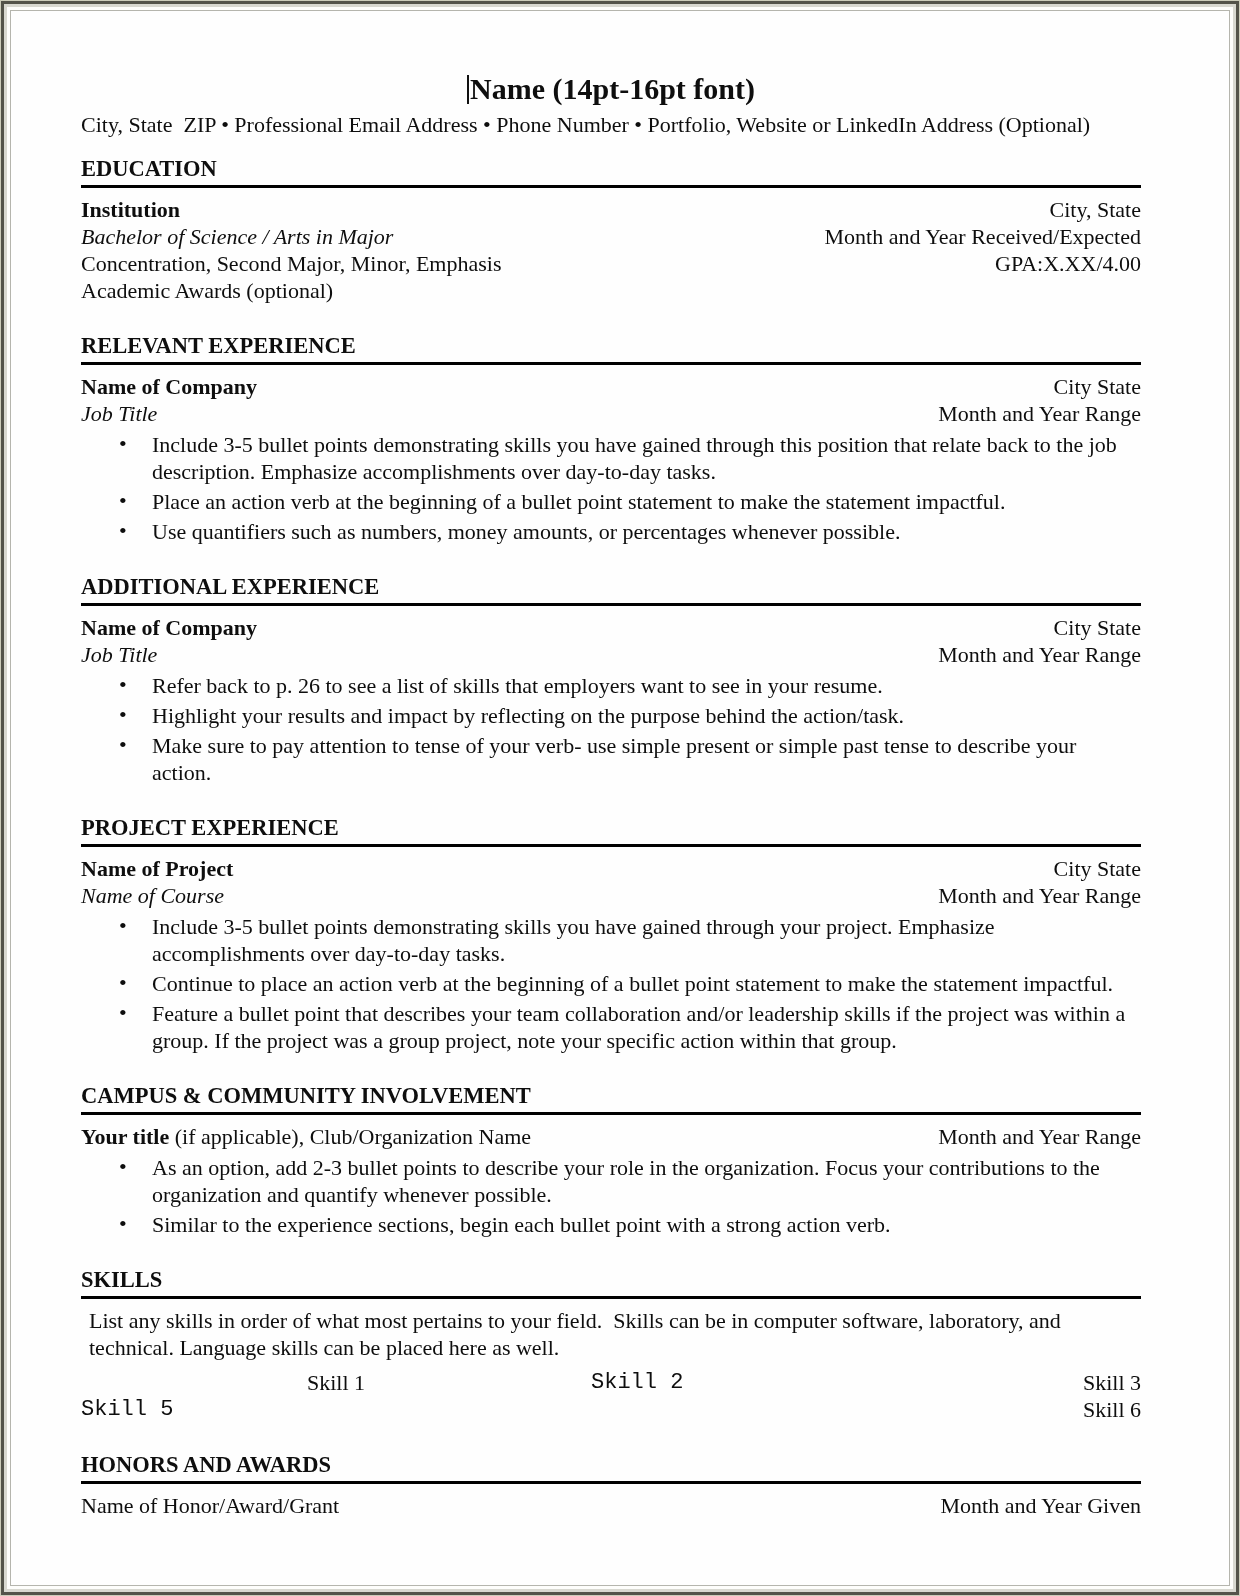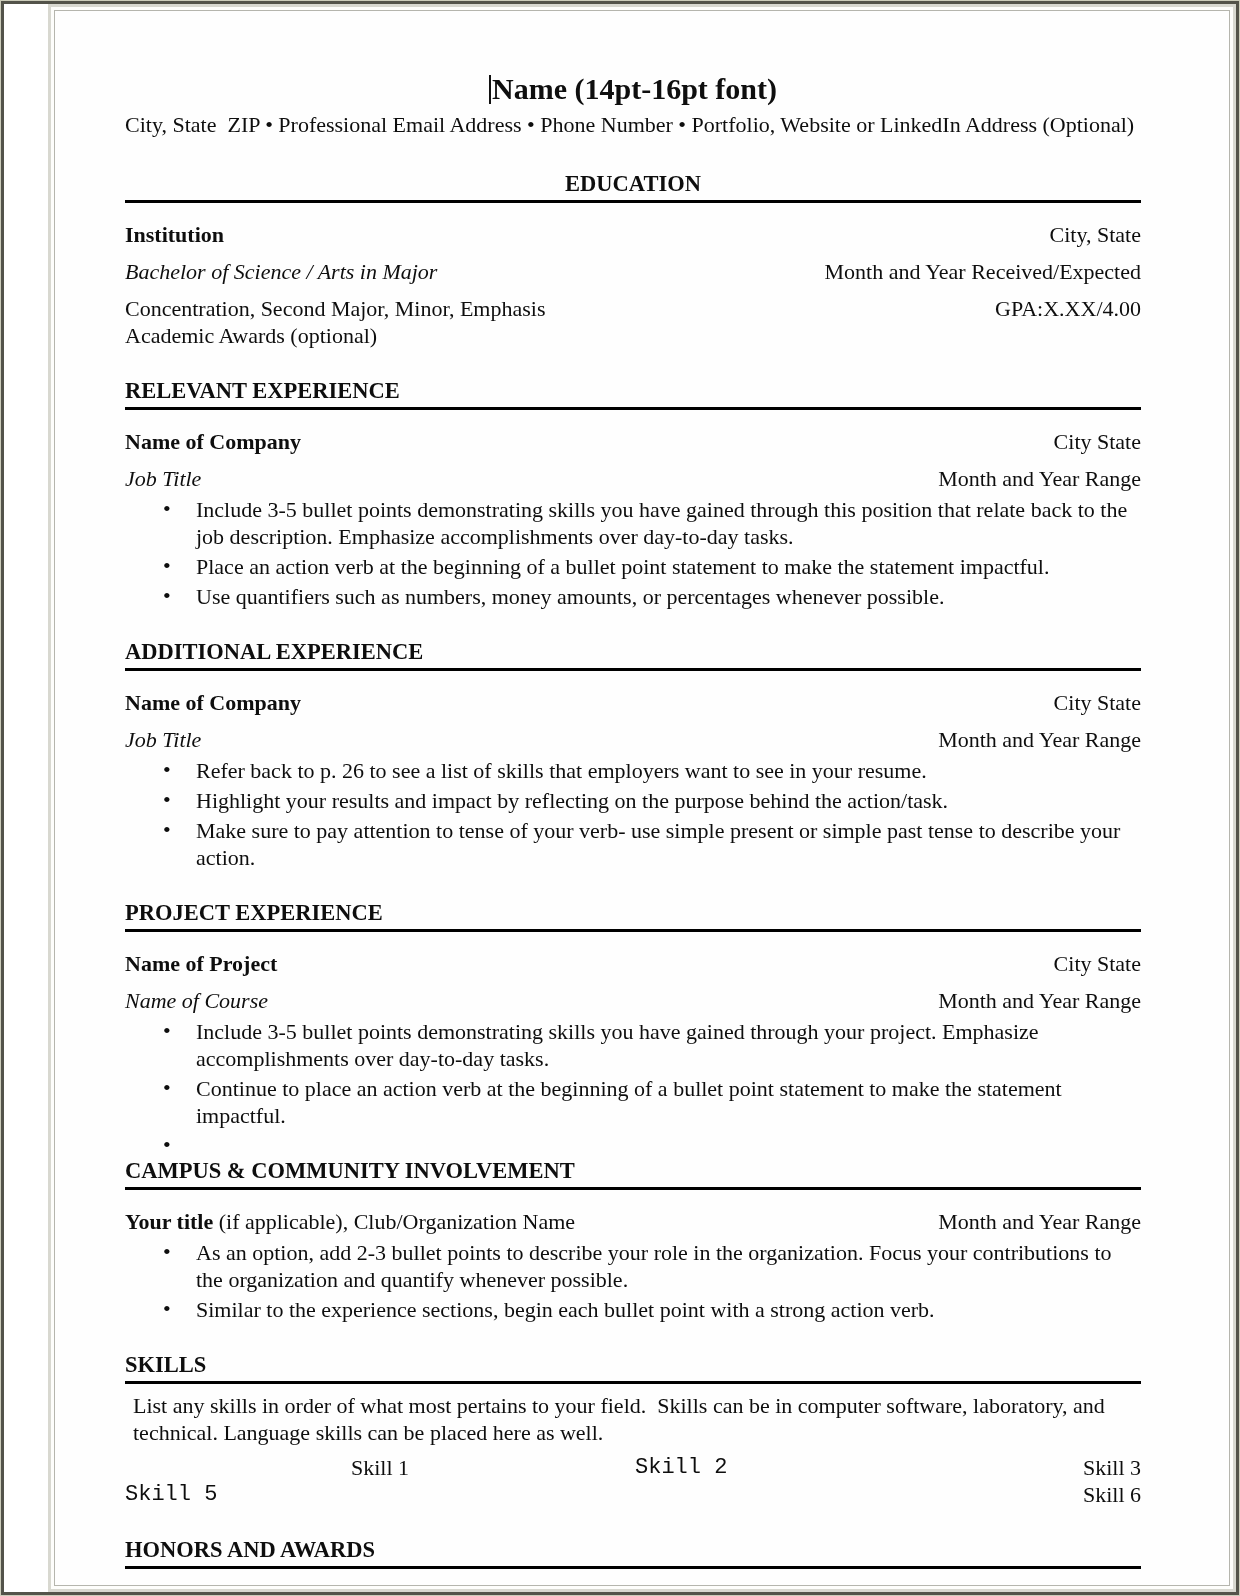--- a/index.html
+++ b/index.html
@@ -8,21 +8,21 @@
     color: #0e0e0e;
     -webkit-font-smoothing: antialiased;
   }
   .page {
     width: 1240px;
     height: 1596px;
     box-sizing: border-box;
     border: 1px solid #ccccba;
     background: #ffffff;
   }
-  .frame2 { height: 100%; box-sizing: border-box; border: 3px solid #53534a; padding-left: 44px; }
+  .frame2 { height: 100%; box-sizing: border-box; border: 3px solid #53534a; }
   .frame3 { height: 100%; box-sizing: border-box; border: 3px solid #d8d8d0; }
   .frame4 { height: 100%; box-sizing: border-box; border: 3px solid #fdfdfb; }
   .frame5 { height: 100%; box-sizing: border-box; border: 1px solid #b5b5ad; background: #fefefe; overflow: hidden; }
   .content {
     box-sizing: border-box;
     padding: 58px 88px 0 70px;
     font-size: 22px;
     line-height: 27px;
   }
   h1.doc-title {
@@ -48,28 +48,28 @@
   }
   section { margin: 0; }
   h2.shead {
     font-size: 22.5px;
     line-height: 27px;
     font-weight: bold;
     margin: 28px 0 8px 0;
     padding-bottom: 3px;
     border-bottom: 3px solid #000;
   }
-  section.first h2.shead { margin-top: 32px; text-align: center; }
+  section.first h2.shead { margin-top: 17px; }
   .row {
     display: flex;
     justify-content: space-between;
     align-items: baseline;
   }
   .row .left  { text-align: left; }
-  .row .right { text-align: right; white-space: nowrap; margin-top: 10px; }
+  .row .right { text-align: right; white-space: nowrap; }
   .b { font-weight: bold; }
   .i { font-style: italic; }
   ul.bullets {
     list-style: none;
     margin: 4px 0 0 0;
     padding: 0;
   }
   ul.bullets li {
     position: relative;
     padding-left: 71px;
@@ -161,21 +161,21 @@
                 <span class="left b">Name of Project</span>
                 <span class="right">City State</span>
               </div>
               <div class="row">
                 <span class="left i">Name of Course</span>
                 <span class="right">Month and Year Range</span>
               </div>
               <ul class="bullets">
                 <li><span class="dot">•</span><span class="btxt">Include 3-5 bullet points demonstrating skills you have gained through your project. Emphasize accomplishments over day-to-day tasks.</span></li>
                 <li><span class="dot">•</span><span class="btxt">Continue to place an action verb at the beginning of a bullet point statement to make the statement impactful.</span></li>
-                <li><span class="dot">•</span></li>
+                <li><span class="dot">•</span><span class="btxt">Feature a bullet point that describes your team collaboration and/or leadership skills if the project was within a group. If the project was a group project, note your specific action within that group.</span></li>
               </ul>
             </section>
 
             <section>
               <h2 class="shead">CAMPUS &amp; COMMUNITY INVOLVEMENT</h2>
               <div class="row">
                 <span class="left"><span class="b">Your title</span><span> (if applicable), Club/Organization Name</span></span>
                 <span class="right">Month and Year Range</span>
               </div>
               <ul class="bullets">

